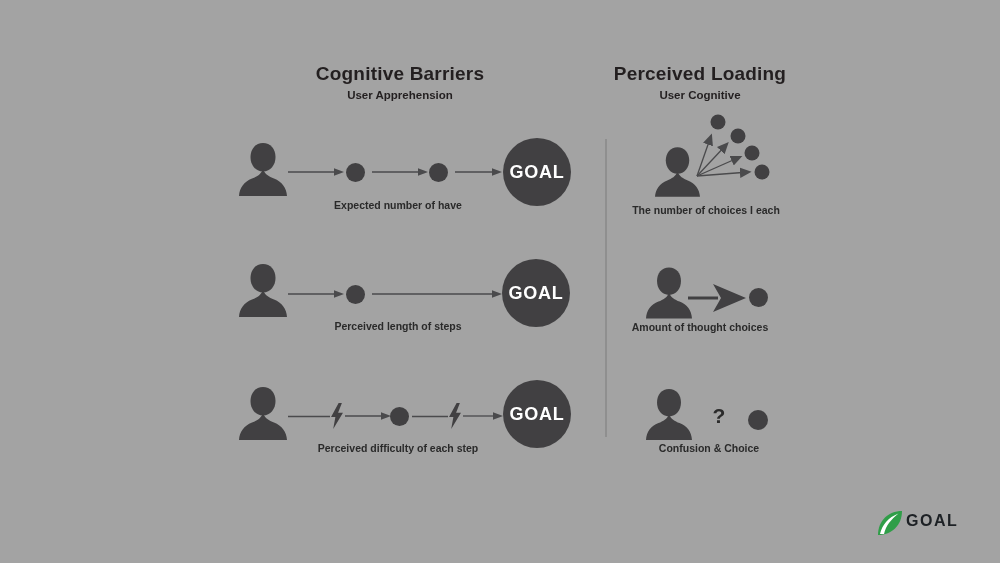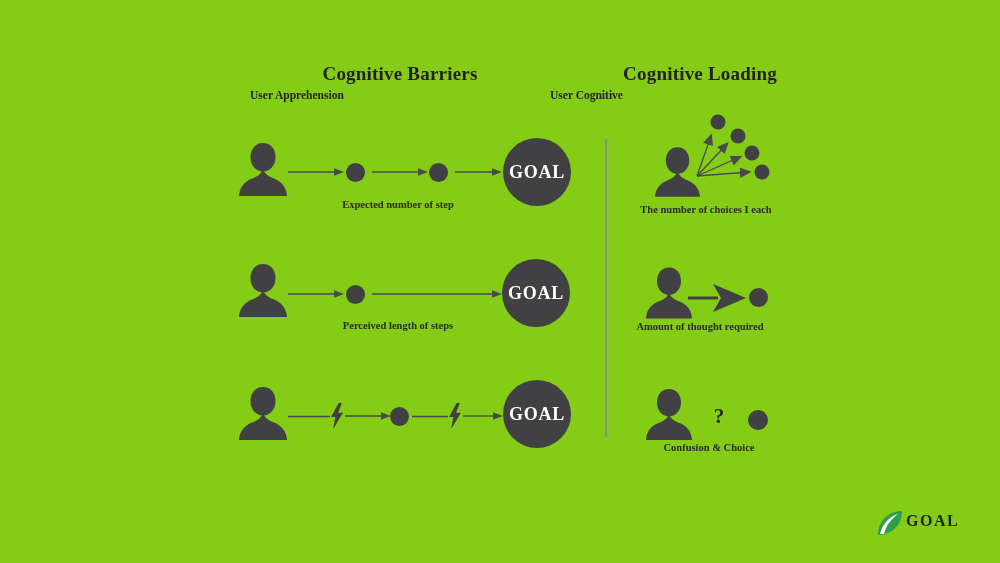--- a/index.html
+++ b/index.html
@@ -1,37 +1,38 @@
 <!DOCTYPE html>
 <html><head>
 <meta charset="utf-8">
 <style>
   * { margin: 0; padding: 0; box-sizing: border-box; }
   html, body { background: #ffffff; }
   .canvas {
     position: relative;
     width: 1000px;
     height: 563px;
-    background: #84cc16;
-    font-family: Liberation Serif, serif;
+    background: #a3a3a3;
+    font-family: Liberation Sans, sans-serif;
     overflow: hidden;
   }
   .abs { position: absolute; }
 
   .section-title {
     font-size: 19px;
     font-weight: 600;
     color: #231f20;
     text-align: center;
     letter-spacing: 0.2px;
   }
   .section-subtitle {
     font-size: 11.5px;
     font-weight: 600;
     color: #231f20;
+    text-align: center;
   }
   .row-label {
     font-size: 10.5px;
     font-weight: 600;
     color: #2a2a2a;
     text-align: center;
   }
   .dot {
     position: absolute;
     background: #414042;
@@ -78,21 +79,21 @@
   svg { display: block; }
 </style>
 </head>
 <body>
 
 <div class="canvas">
 
   <div class="abs section-title" style="left:250px; top:63px; width:300px;">Cognitive Barriers</div>
   <div class="abs section-subtitle" style="left:250px; top:89px; width:300px;">User Apprehension</div>
 
-  <div class="abs section-title" style="left:550px; top:63px; width:300px;">Cognitive Loading</div>
+  <div class="abs section-title" style="left:550px; top:63px; width:300px;">Perceived Loading</div>
   <div class="abs section-subtitle" style="left:550px; top:89px; width:300px;">User Cognitive</div>
 
   <div class="divider"></div>
 
   <svg class="abs" style="left:239px; top:142px;" width="48" height="54" viewBox="0 0 48 54">
     <path fill="#414042" d="M24 1 C31.5 1 36.5 7 36.5 15 C36.5 23 31.5 29.5 24 29.5 C16.5 29.5 11.5 23 11.5 15 C11.5 7 16.5 1 24 1 Z"></path>
     <path fill="#414042" d="M24 27 C26 32.5 30 34.5 35 36.5 C43 39.5 47.5 46 48 54 L0 54 C0.5 46 5 39.5 13 36.5 C18 34.5 22 32.5 24 27 Z"></path>
   </svg>
   <svg class="abs" style="left:288px; top:167px;" width="56" height="10" viewBox="0 0 56 10">
     <line x1="0" y1="5" x2="47" y2="5" stroke="#4a4a4c" stroke-width="1.3"></line>
@@ -104,21 +105,21 @@
     <polygon fill="#4a4a4c" points="46,1.2 56,5 46,8.8"></polygon>
   </svg>
   <div class="dot" style="left:429px; top:163px; width:19px; height:19px;"></div>
   <svg class="abs" style="left:455px; top:167px;" width="47" height="10" viewBox="0 0 47 10">
     <line x1="0" y1="5" x2="38" y2="5" stroke="#4a4a4c" stroke-width="1.3"></line>
     <polygon fill="#4a4a4c" points="37,1.2 47,5 37,8.8"></polygon>
   </svg>
   <div class="goal-circle" style="left:503px; top:138px;">
     <span>GOAL</span>
   </div>
-  <div class="abs row-label" style="left:298px; top:199px; width:200px;">Expected number of step</div>
+  <div class="abs row-label" style="left:298px; top:199px; width:200px;">Expected number of have</div>
 
   <svg class="abs" style="left:239px; top:263px;" width="48" height="54" viewBox="0 0 48 54">
     <path fill="#414042" d="M24 1 C31.5 1 36.5 7 36.5 15 C36.5 23 31.5 29.5 24 29.5 C16.5 29.5 11.5 23 11.5 15 C11.5 7 16.5 1 24 1 Z"></path>
     <path fill="#414042" d="M24 27 C26 32.5 30 34.5 35 36.5 C43 39.5 47.5 46 48 54 L0 54 C0.5 46 5 39.5 13 36.5 C18 34.5 22 32.5 24 27 Z"></path>
   </svg>
   <svg class="abs" style="left:288px; top:289px;" width="56" height="10" viewBox="0 0 56 10">
     <line x1="0" y1="5" x2="47" y2="5" stroke="#4a4a4c" stroke-width="1.3"></line>
     <polygon fill="#4a4a4c" points="46,1.2 56,5 46,8.8"></polygon>
   </svg>
   <div class="dot" style="left:346px; top:285px; width:19px; height:19px;"></div>
@@ -152,20 +153,21 @@
   <svg class="abs" style="left:449px; top:403px;" width="12" height="26" viewBox="0 0 11 24">
     <polygon fill="#414042" points="7,0 0,13 4,13 2,24 11,9 6.5,9 10,0"></polygon>
   </svg>
   <svg class="abs" style="left:463px; top:411px;" width="40" height="10" viewBox="0 0 40 10">
     <line x1="0" y1="5" x2="31" y2="5" stroke="#4a4a4c" stroke-width="1.3"></line>
     <polygon fill="#4a4a4c" points="30,1.2 40,5 30,8.8"></polygon>
   </svg>
   <div class="goal-circle" style="left:503px; top:380px;">
     <span>GOAL</span>
   </div>
+  <div class="abs row-label" style="left:288px; top:442px; width:220px;">Perceived difficulty of each step</div>
 
   <svg class="abs" style="left:655px; top:146px;" width="45" height="51" viewBox="0 0 48 54">
     <path fill="#414042" d="M24 1 C31.5 1 36.5 7 36.5 15 C36.5 23 31.5 29.5 24 29.5 C16.5 29.5 11.5 23 11.5 15 C11.5 7 16.5 1 24 1 Z"></path>
     <path fill="#414042" d="M24 27 C26 32.5 30 34.5 35 36.5 C43 39.5 47.5 46 48 54 L0 54 C0.5 46 5 39.5 13 36.5 C18 34.5 22 32.5 24 27 Z"></path>
   </svg>
   <svg class="abs" style="left:692px; top:108px;" width="90" height="85" viewBox="0 0 90 85">
     <defs>
       <marker id="fanAH" markerWidth="9" markerHeight="8" refX="7" refY="4" orient="auto">
         <polygon points="0,0 9,4 0,8" fill="#4a4a4c"></polygon>
       </marker>
@@ -183,21 +185,21 @@
 
   <svg class="abs" style="left:646px; top:266px;" width="46" height="53" viewBox="0 0 48 54">
     <path fill="#414042" d="M24 1 C31.5 1 36.5 7 36.5 15 C36.5 23 31.5 29.5 24 29.5 C16.5 29.5 11.5 23 11.5 15 C11.5 7 16.5 1 24 1 Z"></path>
     <path fill="#414042" d="M24 27 C26 32.5 30 34.5 35 36.5 C43 39.5 47.5 46 48 54 L0 54 C0.5 46 5 39.5 13 36.5 C18 34.5 22 32.5 24 27 Z"></path>
   </svg>
   <svg class="abs" style="left:688px; top:283px;" width="60" height="30" viewBox="0 0 60 30">
     <line x1="0" y1="15" x2="30" y2="15" stroke="#414042" stroke-width="3"></line>
     <polygon fill="#414042" points="25,1 58,15 25,29 33,15"></polygon>
   </svg>
   <div class="dot" style="left:749px; top:288px; width:19px; height:19px;"></div>
-  <div class="abs row-label" style="left:610px; top:321px; width:180px;">Amount of thought required</div>
+  <div class="abs row-label" style="left:610px; top:321px; width:180px;">Amount of thought choices</div>
 
   <svg class="abs" style="left:646px; top:388px;" width="46" height="52" viewBox="0 0 48 54">
     <path fill="#414042" d="M24 1 C31.5 1 36.5 7 36.5 15 C36.5 23 31.5 29.5 24 29.5 C16.5 29.5 11.5 23 11.5 15 C11.5 7 16.5 1 24 1 Z"></path>
     <path fill="#414042" d="M24 27 C26 32.5 30 34.5 35 36.5 C43 39.5 47.5 46 48 54 L0 54 C0.5 46 5 39.5 13 36.5 C18 34.5 22 32.5 24 27 Z"></path>
   </svg>
   <div class="qmark" style="left:708px; top:404px; width:22px;">?</div>
   <div class="dot" style="left:748px; top:410px; width:20px; height:20px;"></div>
   <div class="abs row-label" style="left:619px; top:442px; width:180px;">Confusion &amp; Choice</div>
 
   <svg class="abs" style="left:877px; top:510px;" width="26" height="26" viewBox="0 0 26 26">

